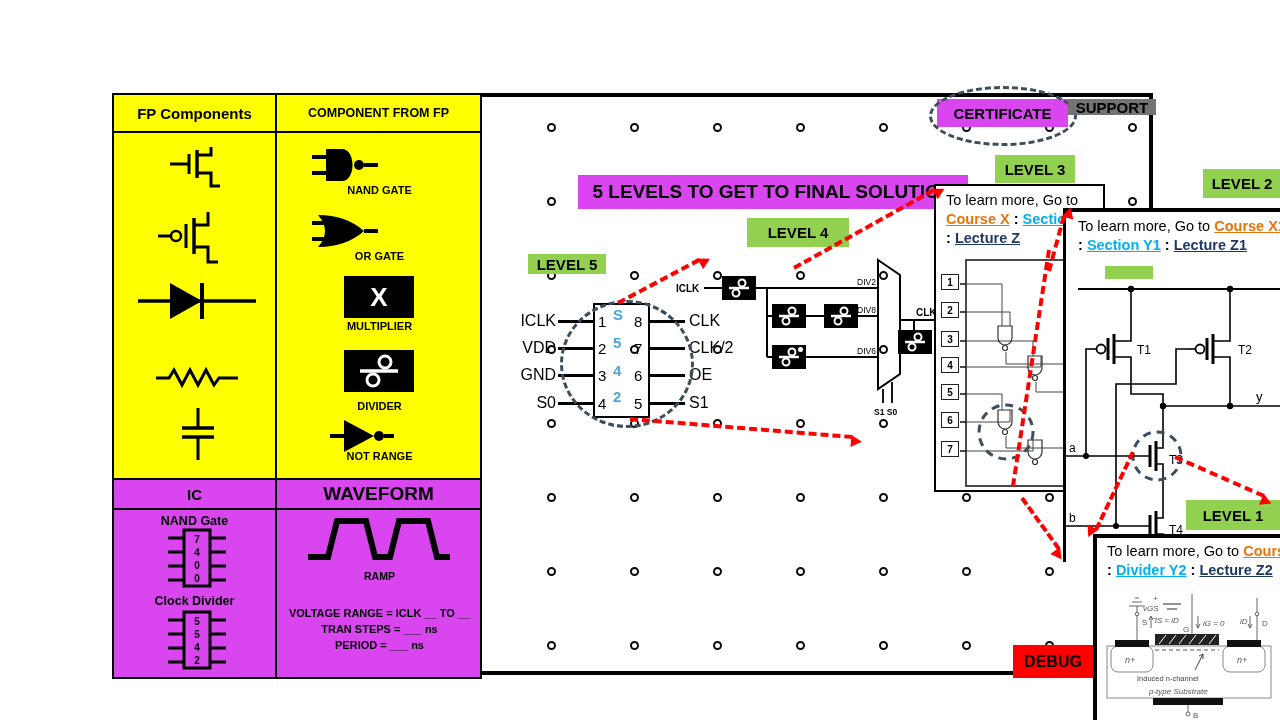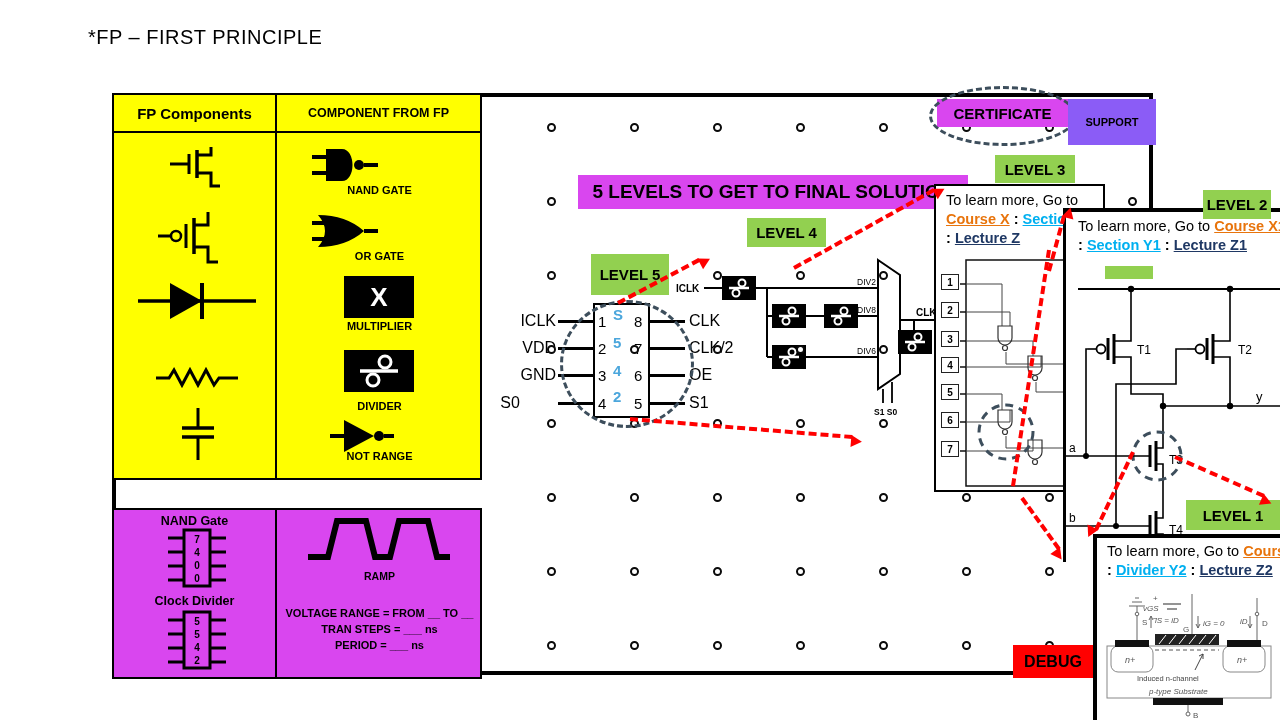--- a/index.html
+++ b/index.html
@@ -34,28 +34,29 @@
   .chipletter{position:absolute;font-size:15px;font-weight:bold;color:#4BA6DC}
   .cpl{position:absolute;font-size:16px}
   .pinbox{position:absolute;left:941px;width:18px;height:16px;border:1.5px solid #222;background:#fff;
           box-sizing:border-box;font-size:10px;font-weight:bold;display:flex;align-items:center;justify-content:center}
 </style>
 </head>
 <body>
 
 <div id="canvas">
 
-  <div class="abs" style="left:88px;top:26px;font-size:20px;letter-spacing:0.5px">*FP – FIRST PRINCIPLE</div>
 
   <div class="abs" style="left:112px;top:93px;width:1041px;height:582px;border:4px solid #000;box-sizing:border-box"></div>
 
   <div class="cell yellow" style="left:112px;top:93px;width:165px;height:40px;font-weight:bold;font-size:15px">FP Components</div>
   <div class="cell yellow" style="left:275px;top:93px;width:207px;height:40px;font-weight:bold;font-size:12.5px">COMPONENT FROM FP</div>
   <div class="cell yellow" style="left:112px;top:131px;width:165px;height:349px"></div>
   <div class="cell yellow" style="left:275px;top:131px;width:207px;height:349px"></div>
+  <div class="cell cyan" style="left:112px;top:478px;width:165px;height:32px;font-weight:bold;font-size:15px">IC</div>
+  <div class="cell cyan" style="left:275px;top:478px;width:207px;height:32px;font-weight:bold;font-size:19px">WAVEFORM</div>
   <div class="cell cyan" style="left:112px;top:508px;width:165px;height:171px"></div>
   <div class="cell cyan" style="left:275px;top:508px;width:207px;height:171px"></div>
 
   <svg class="abs" style="left:168px;top:146px" width="58" height="50" viewBox="0 0 58 50">
     <path d="M2,18 H21" stroke="#000" stroke-width="3" fill="none"></path>
     <path d="M21,8 V28" stroke="#000" stroke-width="3" fill="none"></path>
     <path d="M29,4 V32" stroke="#000" stroke-width="3.5" fill="none"></path>
     <path d="M29,9 H43 V1" stroke="#000" stroke-width="3" fill="none"></path>
     <path d="M29,27 H43 V40 H52" stroke="#000" stroke-width="3" fill="none"></path>
   </svg>
@@ -138,21 +139,21 @@
     <text x="33" y="15" text-anchor="middle" font-size="10" font-weight="bold">5</text>
     <text x="33" y="28" text-anchor="middle" font-size="10" font-weight="bold">5</text>
     <text x="33" y="41" text-anchor="middle" font-size="10" font-weight="bold">4</text>
     <text x="33" y="54" text-anchor="middle" font-size="10" font-weight="bold">2</text>
   </svg>
 
   <svg class="abs" style="left:308px;top:512px" width="142" height="54" viewBox="0 0 142 54">
     <polyline points="0,45 20,45 29,9 58,9 67,45 82,45 91,9 120,9 129,45 142,45" fill="none" stroke="#000" stroke-width="6"></polyline>
   </svg>
   <div class="wflabel" style="top:570px;font-size:10.5px">RAMP</div>
-  <div class="wflabel" style="top:607px;font-size:11px">VOLTAGE RANGE = FROM __ TO __</div>
+  <div class="wflabel" style="top:607px;font-size:11px">VOLTAGE RANGE = ICLK __ TO __</div>
   <div class="wflabel" style="top:623px;font-size:11px">TRAN STEPS = ___ ns</div>
   <div class="wflabel" style="top:639px;font-size:11px">PERIOD = ___ ns</div>
 
   <svg class="abs" style="left:670px;top:258px" width="275" height="160" viewBox="0 0 275 160">
     <defs>
       <g id="divblk">
         <rect x="0" y="0" width="34" height="24" fill="#000"></rect>
         <circle cx="20" cy="7" r="3.5" stroke="#fff" stroke-width="2" fill="none"></circle>
         <path d="M7,12 H27" stroke="#fff" stroke-width="2.5"></path>
         <circle cx="14" cy="17" r="3.5" stroke="#fff" stroke-width="2" fill="none"></circle>
@@ -200,21 +201,21 @@
   <span class="pinnum" style="left:634px;top:340px">7</span>
   <span class="pinnum" style="left:634px;top:367px">6</span>
   <span class="pinnum" style="left:634px;top:395px">5</span>
   <span class="chipletter" style="left:613px;top:306px">S</span>
   <span class="chipletter" style="left:613px;top:334px">5</span>
   <span class="chipletter" style="left:613px;top:362px">4</span>
   <span class="chipletter" style="left:613px;top:388px">2</span>
   <div class="cpl" style="left:504px;top:312px;width:52px;text-align:right">ICLK</div>
   <div class="cpl" style="left:504px;top:339px;width:52px;text-align:right">VDD</div>
   <div class="cpl" style="left:504px;top:366px;width:52px;text-align:right">GND</div>
-  <div class="cpl" style="left:484px;top:394px;width:52px;text-align:center">S0</div>
+  <div class="cpl" style="left:504px;top:394px;width:52px;text-align:right">S0</div>
   <div class="cpl" style="left:689px;top:312px">CLK</div>
   <div class="cpl" style="left:689px;top:339px">CLK/2</div>
   <div class="cpl" style="left:689px;top:366px">OE</div>
   <div class="cpl" style="left:689px;top:394px">S1</div>
 
   <div id="dots-layer">
       <div class="dot" style="left: 547px; top: 123px;"></div>
       <div class="dot" style="left: 547px; top: 197px;"></div>
       <div class="dot" style="left: 547px; top: 271px;"></div>
       <div class="dot" style="left: 547px; top: 345px;"></div>
@@ -277,22 +278,22 @@
       <div class="dot" style="left: 1128px; top: 419px;"></div>
       <div class="dot" style="left: 1128px; top: 493px;"></div>
       <div class="dot" style="left: 1128px; top: 567px;"></div>
       <div class="dot" style="left: 1128px; top: 641px;"></div>
     </div>
 
   <div class="dashellipse" style="left:560px;top:300px;width:128px;height:122px"></div>
 
   <div class="badge cyan" style="left:578px;top:175px;width:390px;height:34px;font-size:19px">5 LEVELS TO GET TO FINAL SOLUTION</div>
 
-  <div class="glabel" style="left:747px;top:218px;width:79px;height:29px">LEVEL 4</div>
-  <div class="glabel" style="left:591px;top:254px;width:78px;height:41px">LEVEL 5</div>
+  <div class="glabel" style="left:747px;top:218px;width:102px;height:29px">LEVEL 4</div>
+  <div class="glabel" style="left:528px;top:254px;width:78px;height:20px">LEVEL 5</div>
 
   <div class="popup" style="left:934px;top:184px;width:171px;height:308px;border:2px solid #000;overflow:hidden;box-sizing:border-box">
     <div style="position:absolute;left:10px;top:6px;width:300px">
       <div class="intro">To learn more,  Go to</div>
       <div class="linkline">
         <span class="lk lk-o">Course X</span>
         <span>:</span>
         <span class="lk lk-b">Section Y</span>
       </div>
       <div class="linkline">
@@ -393,21 +394,21 @@
       <circle cx="20" cy="182" r="3" fill="#000"></circle>
       <path d="M20,182 V75 H22" stroke="#000" stroke-width="1.6" fill="none"></path>
       <text x="3" y="178" font-size="12">a</text>
       <path d="M0,252 H84" stroke="#000" stroke-width="1.6" fill="none"></path>
       <circle cx="50" cy="252" r="3" fill="#000"></circle>
       <path d="M50,252 V110 H110 V75 H121" stroke="#000" stroke-width="1.6" fill="none"></path>
       <text x="3" y="248" font-size="12">b</text>
     </svg>
   </div>
 
-  <div class="glabel" style="left:1203px;top:190px;width:68px;height:29px">LEVEL 2</div>
+  <div class="glabel" style="left:1203px;top:169px;width:78px;height:29px">LEVEL 2</div>
 
   <div class="glabel" style="left:1186px;top:500px;width:94px;height:30px">LEVEL 1</div>
 
   <div class="popup" style="left:1093px;top:534px;width:187px;height:186px;border-left:4px solid #000;border-top:4px solid #000;box-sizing:border-box;overflow:hidden">
     <div style="position:absolute;left:10px;top:5px;width:400px">
       <div class="intro">
         <span>To learn more,  Go to</span>
         <span class="lk lk-o">Course X2</span>
       </div>
       <div class="linkline">
@@ -453,21 +454,21 @@
       <text x="52" y="104" font-size="8" font-style="italic" fill="#555">p-type Substrate</text>
       <rect x="56" y="108" width="70" height="7" fill="#111"></rect>
       <path d="M91,115 V122" stroke="#666" stroke-width="1" fill="none"></path>
       <circle cx="91" cy="124" r="2" stroke="#666" fill="#fff"></circle>
       <text x="96" y="128" font-size="8" fill="#555">B</text>
     </svg>
   </div>
 
   <div class="badge cyan" style="left:937px;top:99px;width:131px;height:28px;font-size:15px">CERTIFICATE</div>
   <div class="dashellipse" style="left:929px;top:86px;width:142px;height:54px"></div>
-  <div class="badge" style="left:1068px;top:99px;width:88px;height:46px;font-size:11px;background:#8b5cf6">SUPPORT</div>
+  <div class="badge" style="left:1068px;top:99px;width:88px;height:16px;font-size:15px;background:#737373">SUPPORT</div>
   <div class="glabel" style="left:995px;top:155px;width:80px;height:28px">LEVEL 3</div>
   <div class="badge" style="left:1013px;top:645px;width:80px;height:33px;font-size:16px;background:#FF0000">DEBUG</div>
 
   <div id="arrows-layer">
       <div class="arrow" style="left: 618px; top: 301px; width: 91.7061px; transform: rotate(-0.488033rad);">
         <span class="ah"></span>
       </div>
       <div class="arrow" style="left: 794px; top: 266px; width: 160.262px; transform: rotate(-0.508311rad);">
         <span class="ah"></span>
       </div>

